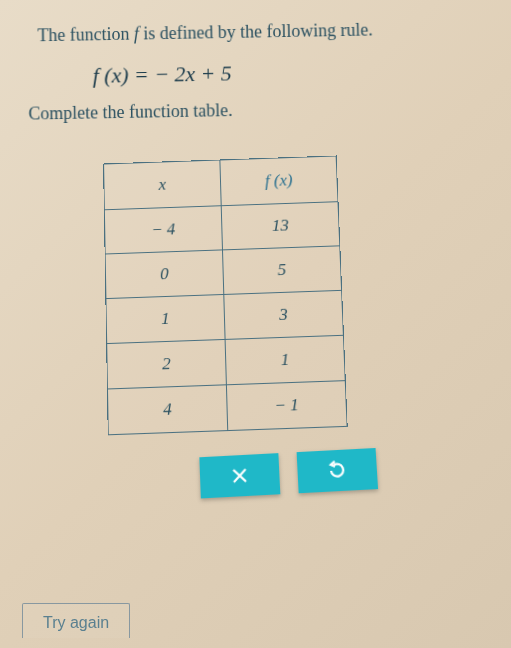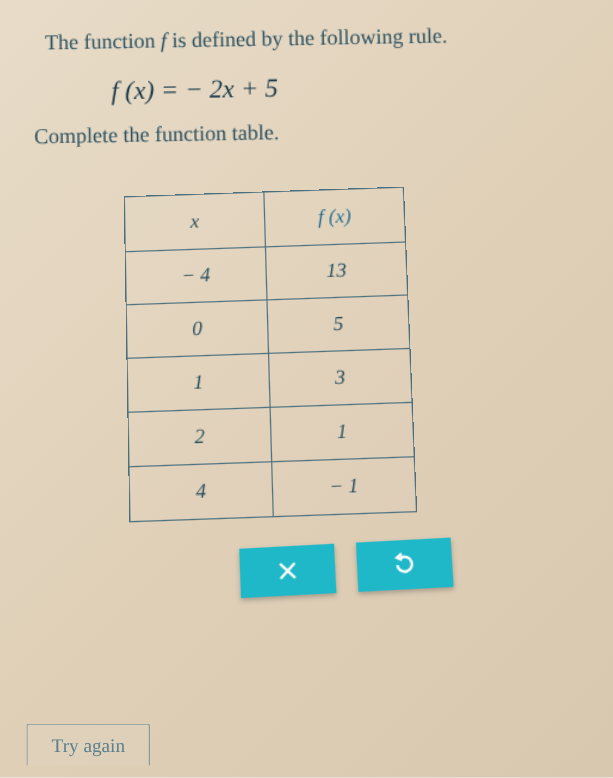--- a/index.html
+++ b/index.html
@@ -78,21 +78,21 @@
     position: absolute;
     bottom: 10px;
     left: 22px;
     border: 1px solid #8898a0;
     border-bottom: none;
     padding: 10px 20px 6px 20px;
     font-size: 16px;
     color: #5a8090;
     background: rgba(255,255,255,0.05);
     border-radius: 2px 2px 0 0;
-    font-family: Liberation Serif, serif;
+    font-family: Liberation Sans, sans-serif;
     cursor: pointer;
   }
 </style>
 </head>
 <body>
 
 <div class="content">
   <div class="line1">
     <span>The function </span><span class="fvar">f</span><span> is defined by the following rule.</span>
   </div>

